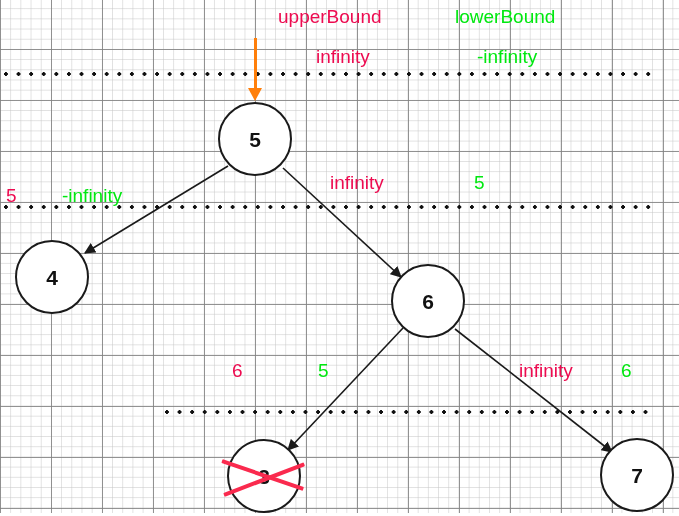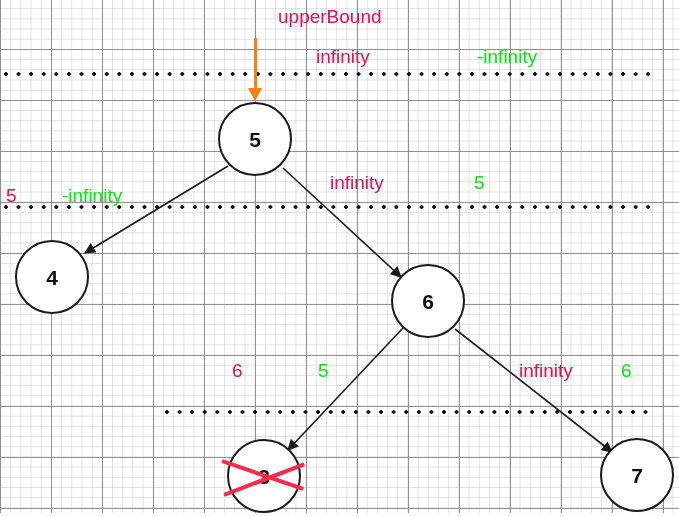--- a/index.html
+++ b/index.html
@@ -110,20 +110,21 @@
   </svg>
 
   <div class="dotline" style="left:4px; top:72px; width:648px;"></div>
   <div class="dotline" style="left:4px; top:205px; width:648px;"></div>
   <div class="dotline" style="left:165px; top:410px; width:485px;"></div>
 
   <div class="arrow-shaft" style="left:254px; top:38px; height:55px;"></div>
   <div class="arrow-head" style="left:248px; top:88px;"></div>
 
   <div class="txt txt-upper" style="left:278px; top:7px;">upperBound</div>
+  <div class="txt txt-lower" style="left:455px; top:7px;">lowerBound</div>
 
   <div class="txt txt-upper" style="left:316px; top:47px;">infinity</div>
   <div class="txt txt-lower" style="left:477px; top:47px;">-infinity</div>
 
   <div class="txt txt-upper" style="left:6px; top:186px;">5</div>
   <div class="txt txt-lower" style="left:62px; top:186px;">-infinity</div>
   <div class="txt txt-upper" style="left:330px; top:173px;">infinity</div>
   <div class="txt txt-lower" style="left:474px; top:173px;">5</div>
 
   <div class="txt txt-upper" style="left:232px; top:361px;">6</div>

